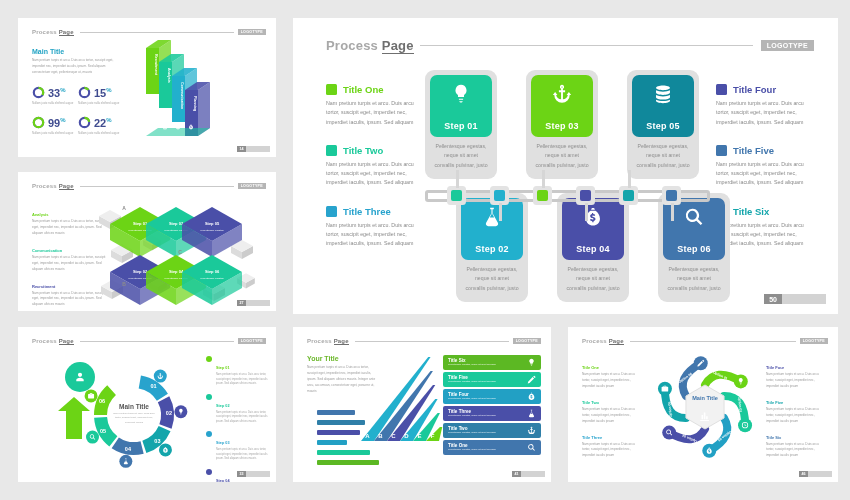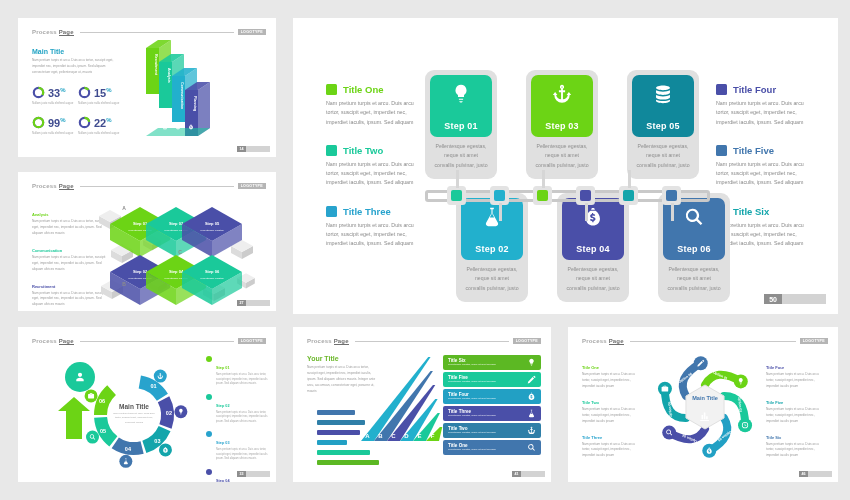--- a/index.html
+++ b/index.html
@@ -617,20 +617,25 @@
     <div style="position:absolute;left:72px;top:22px;width:130px;height:116px;pointer-events:none;">
       <div style="position:absolute;left:44px;top:46px;width:42px;text-align:center;font-size:5.6px;font-weight:bold;color:#4176ad;">Main Title</div>
     </div>
     <div class="pgbadge">
       <div class="num">46</div>
       <div class="bar"></div>
     </div>
   </div>
 
   <div class="slide" id="main-slide">
+    <div class="hdr">
+      <div class="ttl"><span>Process </span><b>Page</b></div>
+      <div class="rule"></div>
+      <div class="logo">LOGOTYPE</div>
+    </div>
 
     <div class="side-col left" id="main-left-col">
         <div class="side-item">
           <div class="side-head">
             <span class="side-sq" style="background:#6cd415"></span>
             <span class="side-title" style="color:#6cd415">Title One</span>
           </div>
           <div class="side-body">Nam pretium turpis et arcu. Duis arcu tortor, suscipit eget, imperdiet nec, imperdiet iaculis, ipsum. Sed aliquam</div>
         </div>
         <div class="side-item">

